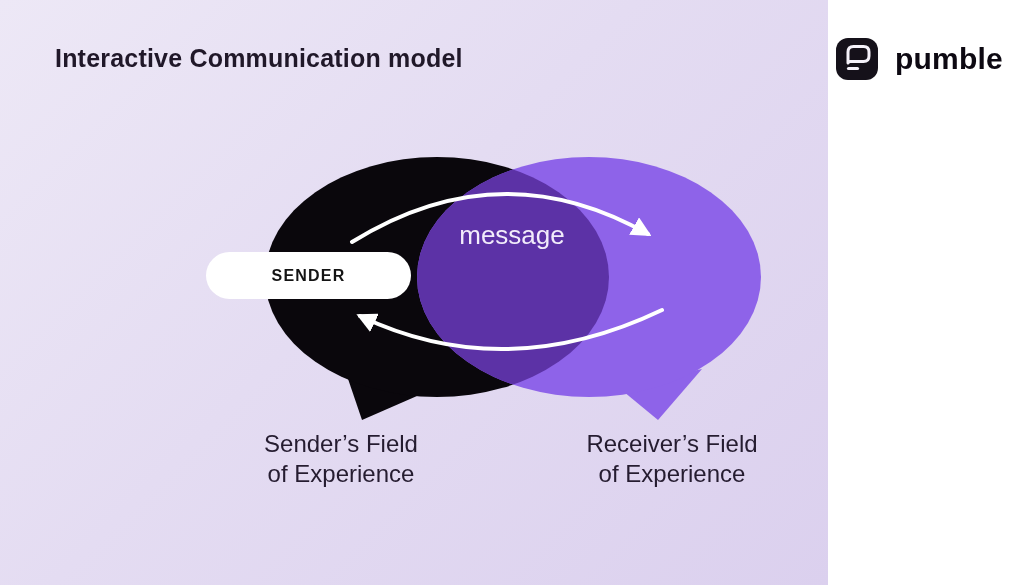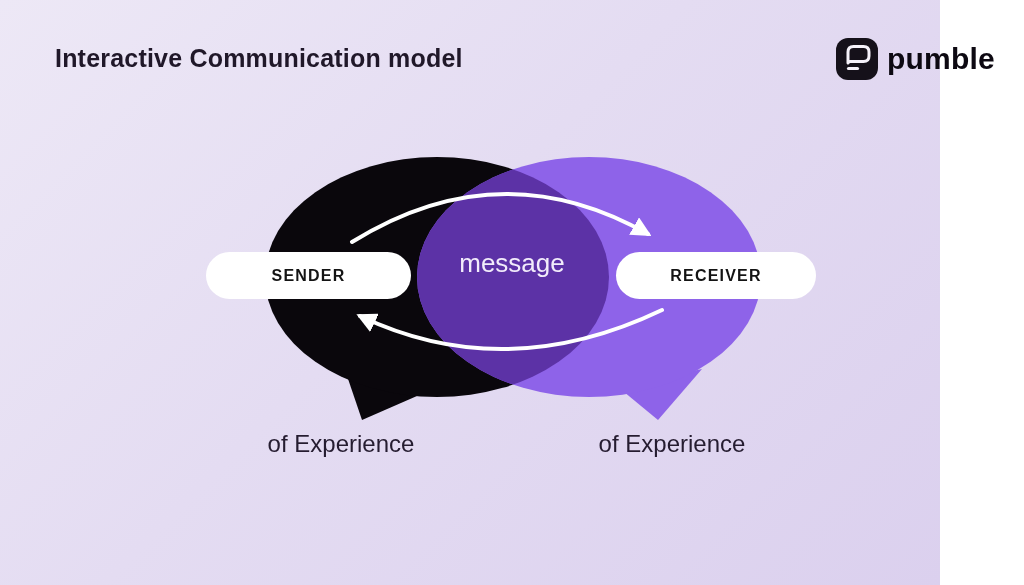--- a/index.html
+++ b/index.html
@@ -3,52 +3,52 @@
 <meta charset="utf-8">
 <style>
   html, body { margin: 0; padding: 0; }
   body {
     width: 1024px; height: 585px;
     font-family: "Liberation Sans", "DejaVu Sans", sans-serif;
     overflow: hidden;
   }
   .canvas {
     position: relative;
-    width: 940px; height: 585px;
+    width: 828px; height: 585px;
     background: linear-gradient(135deg, #ede8f6 0%, #e4dcf2 45%, #dbd0ee 100%);
   }
   .abs { position: absolute; }
 
   .page-title {
     left: 55px; top: 44px;
     font-size: 25px; font-weight: 700; color: #201829;
     letter-spacing: 0.2px;
   }
 
-  .logo { left: 836px; top: 38px; display: flex; align-items: center; gap: 9px; }
+  .logo { left: 836px; top: 38px; display: flex; align-items: center; gap: 17px; }
   .logo-icon { width: 42px; height: 42px; display: block; }
   .logo-text {
     font-size: 30px; font-weight: 600; color: #0d0912;
     letter-spacing: 0.2px; line-height: 42px;
   }
 
   .diagram-svg { left: 0; top: 0; width: 1024px; height: 585px; }
 
   .pill {
     height: 47px; background: #ffffff; border-radius: 24px;
     display: flex; align-items: center; justify-content: center;
     font-size: 16px; font-weight: 600; color: #141414;
     letter-spacing: 1.2px;
   }
   .pill-sender   { left: 206px; top: 252px; width: 205px; }
   .pill-receiver { left: 616px; top: 252px; width: 200px; }
 
   .flow-label {
     width: 200px; text-align: center;
-    font-size: 26px; font-weight: 500; color: #f2ecfb; margin-top: 28px;
+    font-size: 26px; font-weight: 500; color: #f2ecfb;
   }
   .flow-message  { left: 412px; top: 220px; }
   .flow-feedback { left: 412px; top: 298px; }
 
   .field-label {
     width: 240px; text-align: center;
     font-size: 24px; font-weight: 500; color: #251c30;
     line-height: 30px;
   }
   .field-sender   { left: 221px; top: 429px; }
@@ -91,26 +91,25 @@
       <rect x="0" y="0" width="42" height="42" rx="12" fill="#15111a"></rect>
       <path d="M12 25 V14 Q12 8.5 17.5 8.5 H27.5 Q33 8.5 33 14 V18 Q33 23.5 27.5 23.5 H14 Q12.5 23.8 12 25 Z" fill="none" stroke="#f5f2fa" stroke-width="3" stroke-linejoin="round"></path>
       <line x1="12.5" y1="30.5" x2="21.5" y2="30.5" stroke="#f5f2fa" stroke-width="3.2" stroke-linecap="round"></line>
     </svg>
     <span class="logo-text">pumble</span>
   </div>
 
   <div class="abs pill pill-sender">
     <span>SENDER</span>
   </div>
-  <div class="abs pill pill-receiver">
-    <span>RECEIVER</span>
-  </div>
 
   <div class="abs flow-label flow-message">message</div>
 
   <div class="abs field-label field-sender">
+    <div>Sender’s Field</div>
     <div>of Experience</div>
   </div>
   <div class="abs field-label field-receiver">
+    <div>Receiver’s Field</div>
     <div>of Experience</div>
   </div>
 
 </div>
 
 </body></html>

